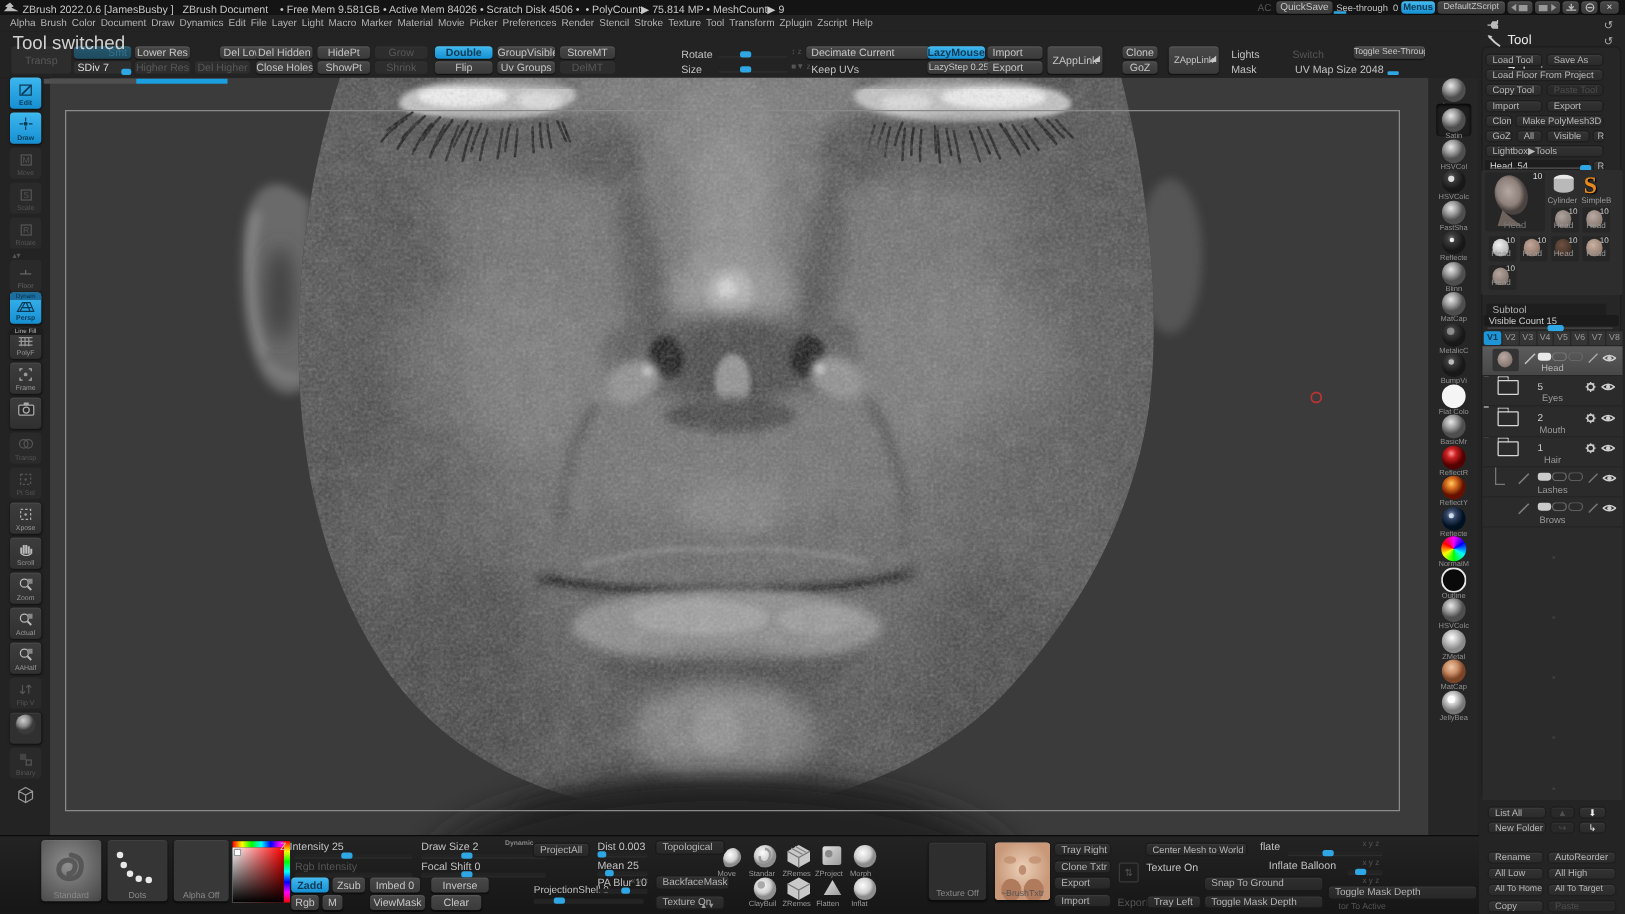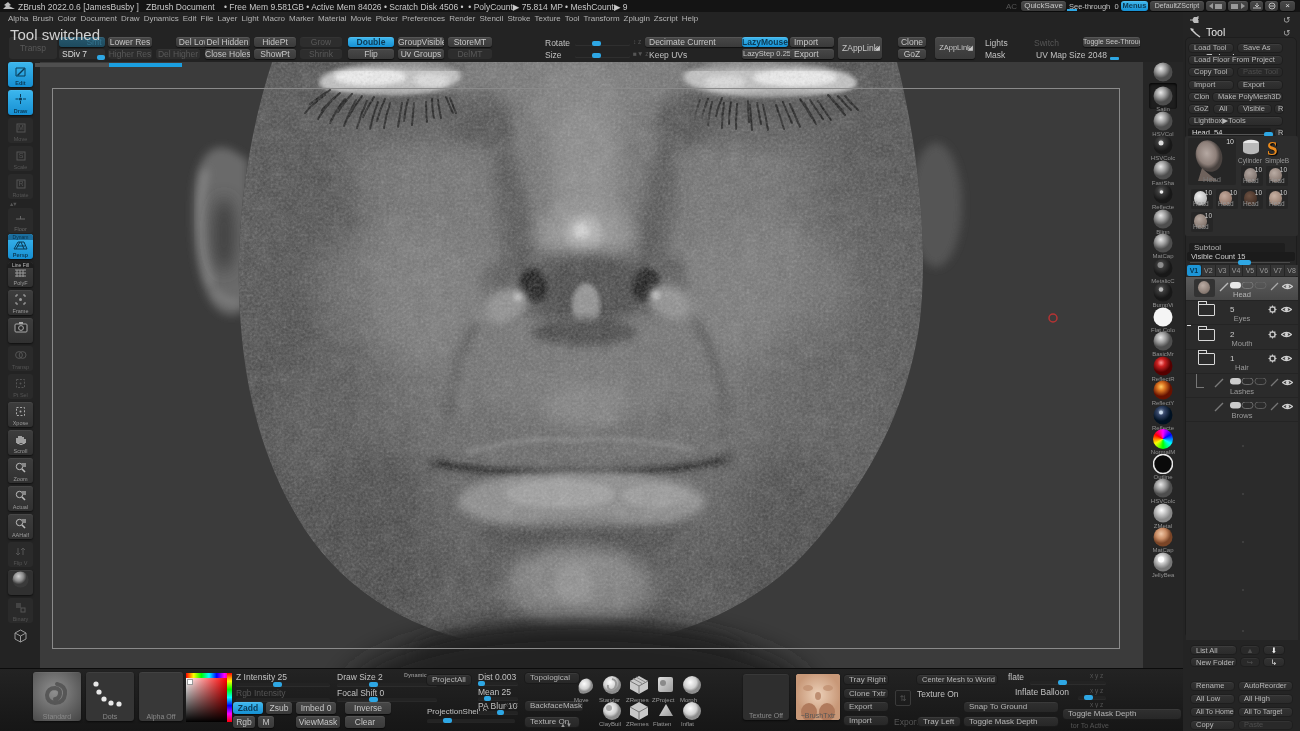--- a/index.html
+++ b/index.html
@@ -900,21 +900,21 @@
  <div class="tlb">Dots</div></div>
 <div class="tile" style="left:139px;top:672px;width:44px;height:49px;background:#383838;">
         <div class="tlb">Alpha Off</div>
       </div>
 <div class="abs" style="left:186px;top:673px;width:46px;height:49px;background:#222;">
  <div class="abs" style="left:0;top:0;width:46px;height:5px;background:linear-gradient(90deg,#f00,#ff0,#0f0,#0ff,#00f,#f0f,#f00);"></div>
  <div class="abs" style="left:41px;top:0px;width:5px;height:49px;background:linear-gradient(#f00,#ff0,#0f0,#0ff,#00f,#f0f,#f00);"></div>
  <div class="abs" style="left:0;top:5px;width:41px;height:44px;background:linear-gradient(rgba(0,0,0,0),#000),linear-gradient(90deg,#fff,#f00);"></div>
  <div class="abs" style="left:1px;top:6px;width:6px;height:6px;border:1px solid #999;background:#fff;"></div>
 </div>
-<div class="lbl" style="left:236px;top:672px;">Z Intensity 25</div>
+<div class="lbl" style="left:224px;top:672px;">Z Intensity 25</div>
 <div class="trk" style="left:236px;top:683px;width:94px;"></div>
       <div class="hnd" style="left:273px;top:682px;"></div>
 <div class="lbl dim" style="left:236px;top:688px;">Rgb Intensity</div>
 <div class="trk" style="left:236px;top:698px;width:94px;"></div>
 <div class="btn blue" style="left:233px;top:702px;width:30px;height:12px;line-height:12px;">Zadd</div>
 <div class="btn" style="left:266px;top:702px;width:26px;height:12px;line-height:12px;">Zsub</div>
 <div class="btn" style="left:233px;top:716px;width:22px;height:12px;line-height:12px;">Rgb</div>
 <div class="btn" style="left:258px;top:716px;width:16px;height:12px;line-height:12px;">M</div>
 <div class="btn" style="left:296px;top:702px;width:40px;height:12px;line-height:12px;">Imbed 0</div>
 <div class="btn" style="left:296px;top:716px;width:44px;height:12px;line-height:12px;">ViewMask</div>

